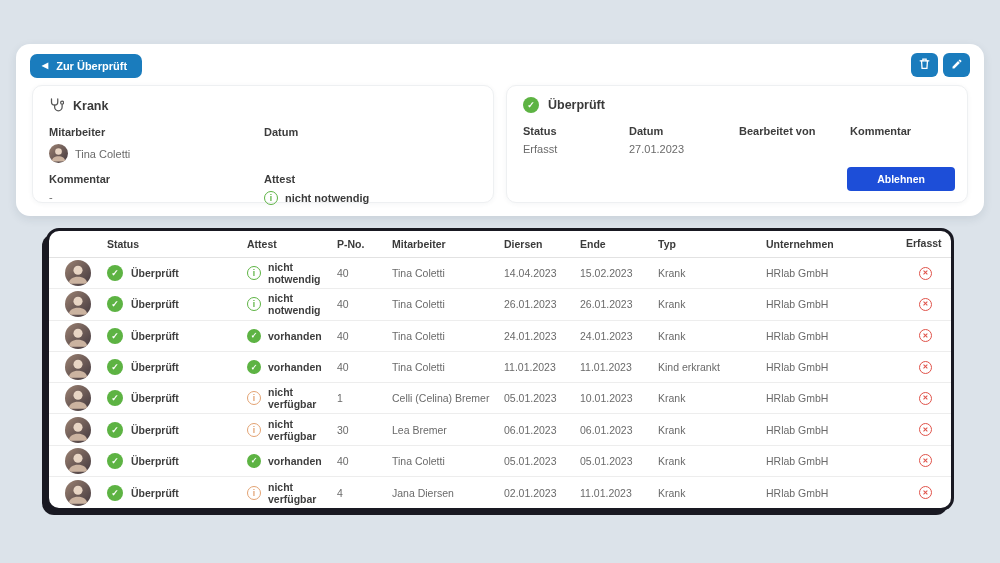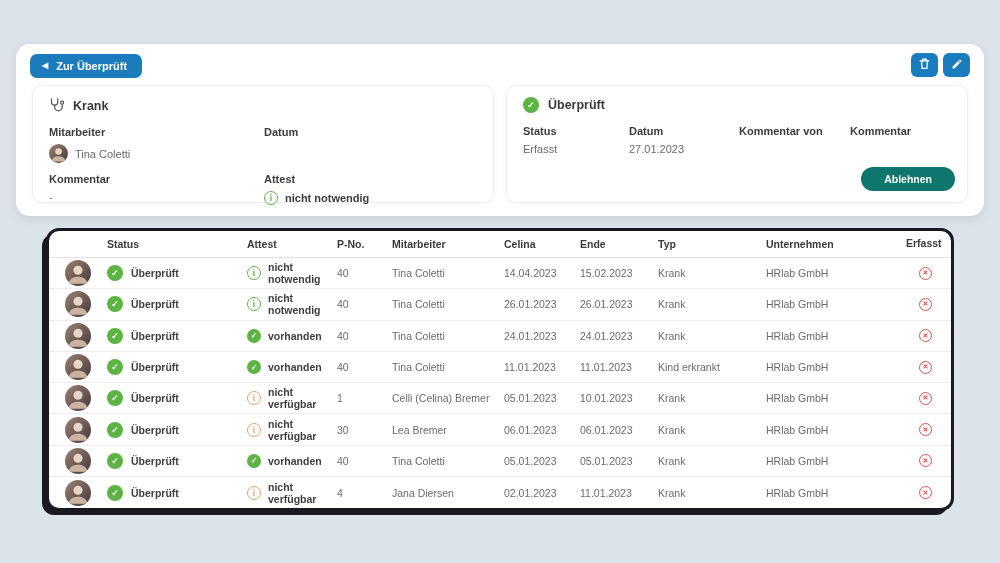--- a/index.html
+++ b/index.html
@@ -45,23 +45,23 @@
   .card-title { display:flex; align-items:center; gap:9px; font-size:12.5px; font-weight:bold; color:#3a3a3a; }
   .fields-2col { display:grid; grid-template-columns:215px 1fr; margin-top:11px; row-gap:10px; }
   .fields-4col { display:grid; grid-template-columns:106px 110px 111px 1fr; margin-top:12px; }
   .flabel { font-size:11px; font-weight:bold; color:#3c3c3c; margin-bottom:6px; }
   .fvalue { font-size:11px; color:#6a6a6a; }
   .emp-row { display:flex; align-items:center; gap:7px; }
   .att-row { display:flex; align-items:center; gap:7px; font-size:11px; font-weight:bold; color:#3c3c3c; }
 
   .reject-btn {
     position:absolute; right:12px; bottom:11px;
-    background:#0f766e; color:#fff; border:none; cursor:pointer;
+    background:#1d4ed8; color:#fff; border:none; cursor:pointer;
     font-family:inherit; font-size:10.5px; font-weight:bold;
-    padding:6px 23px; border-radius:12px;
+    padding:6px 30px; border-radius:4px;
   }
 
   
   .circle-check {
     width:16px; height:16px; border-radius:50%;
     background:#5db343; color:#fff;
     display:inline-flex; align-items:center; justify-content:center;
     font-size:9px; font-weight:bold; flex:0 0 auto;
   }
   .ico {
@@ -187,40 +187,40 @@
     <div class="fields-4col">
       <div>
         <div class="flabel">Status</div>
         <div class="fvalue">Erfasst</div>
       </div>
       <div>
         <div class="flabel">Datum</div>
         <div class="fvalue">27.01.2023</div>
       </div>
       <div>
-        <div class="flabel">Kommentar von</div>
+        <div class="flabel">Bearbeitet von</div>
         <div class="fvalue"></div>
       </div>
       <div>
         <div class="flabel">Kommentar</div>
         <div class="fvalue"></div>
       </div>
     </div>
     <button class="reject-btn">Ablehnen</button>
   </div>
 </div>
 
 <div class="table-panel">
   <div class="thead">
     <div class="c"></div>
     <div class="c h">Status</div>
     <div class="c h">Attest</div>
     <div class="c h">P-No.</div>
     <div class="c h">Mitarbeiter</div>
-    <div class="c h">Celina</div>
+    <div class="c h">Diersen</div>
     <div class="c h">Ende</div>
     <div class="c h">Typ</div>
     <div class="c h">Unternehmen</div>
     <div class="h right plain">Erfasst</div>
   </div>
 
   <div>
 
       <div class="trow">
         <div class="c avatar-c">

